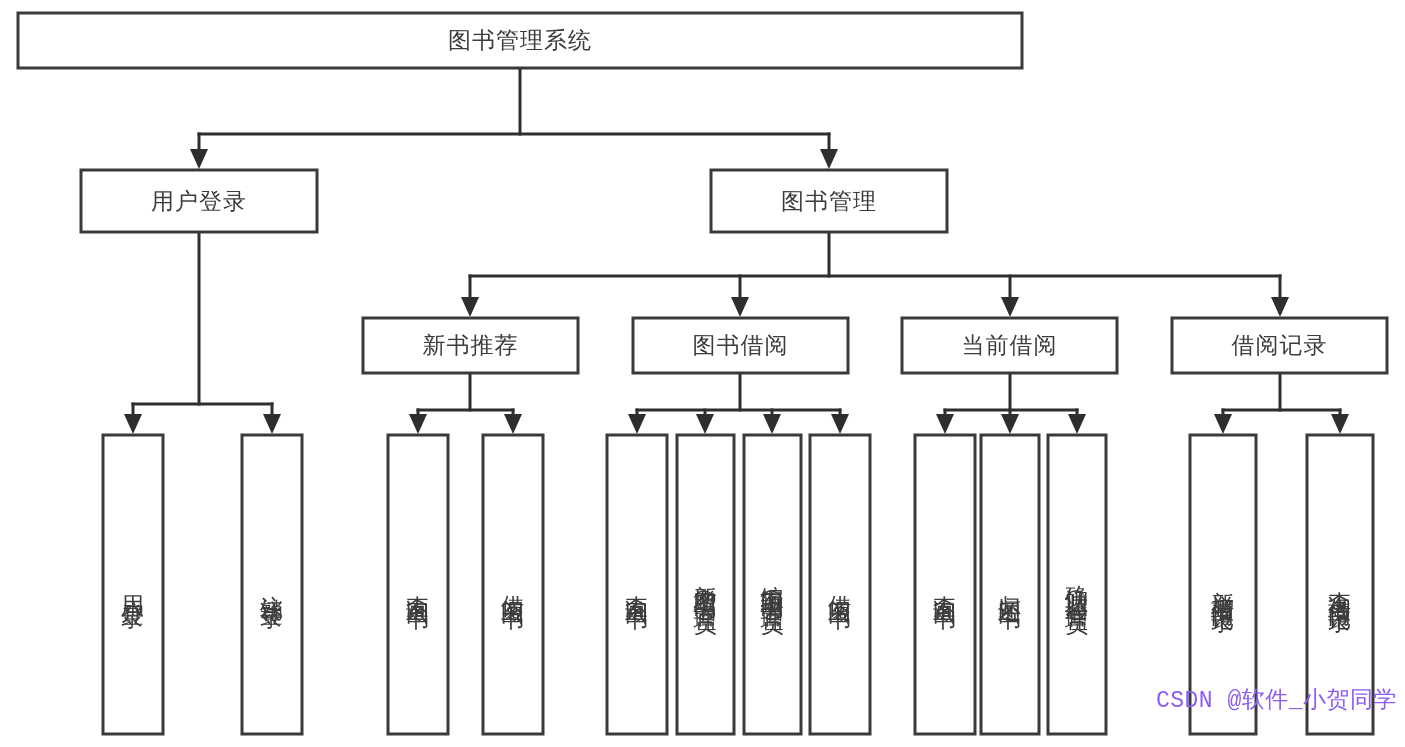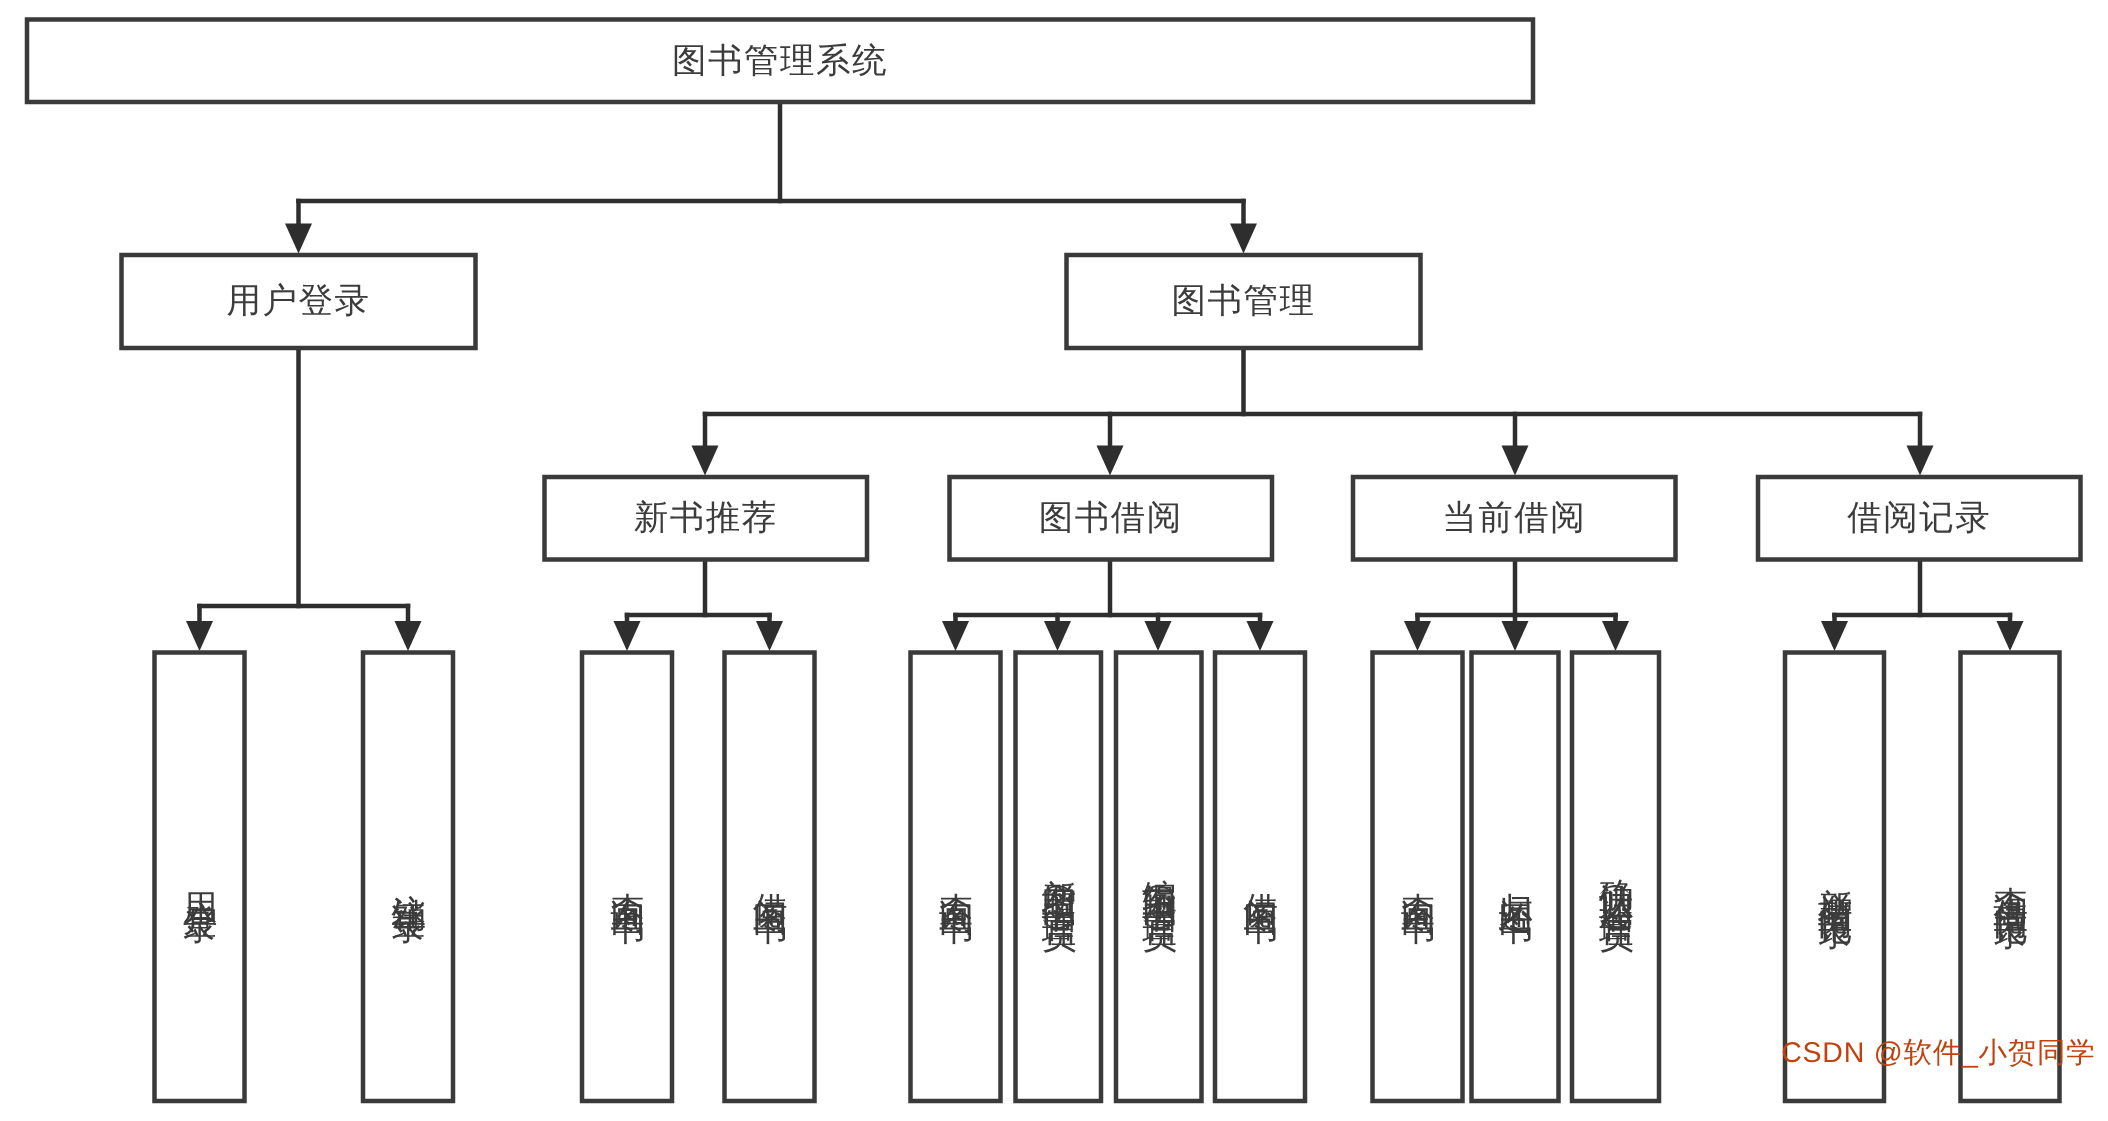--- a/index.html
+++ b/index.html
@@ -28,23 +28,23 @@
     font-family:"DejaVu Sans","Liberation Sans",sans-serif;
     font-size:23px;color:#3c3c3c;
     letter-spacing:4px;
     line-height:1.05;
     white-space:nowrap;
     pointer-events:none;
   }
   #watermark{
     position:absolute;
     right:8px;bottom:4px;
-    font-family:Liberation Sans, sans-serif;
-    font-size:19px;
-    color:#c2410c;
+    font-family:Liberation Mono, monospace;
+    font-size:23px;
+    color:#8b5cf6;
     letter-spacing:0.5px;
     white-space:nowrap;
   }
 </style>
 </head>
 <body>
 
 <div id="diagram-root">
   <svg id="tree-svg" viewBox="0 0 1405 747" preserveAspectRatio="none" xmlns="http://www.w3.org/2000/svg">
     <g id="edges-layer">

